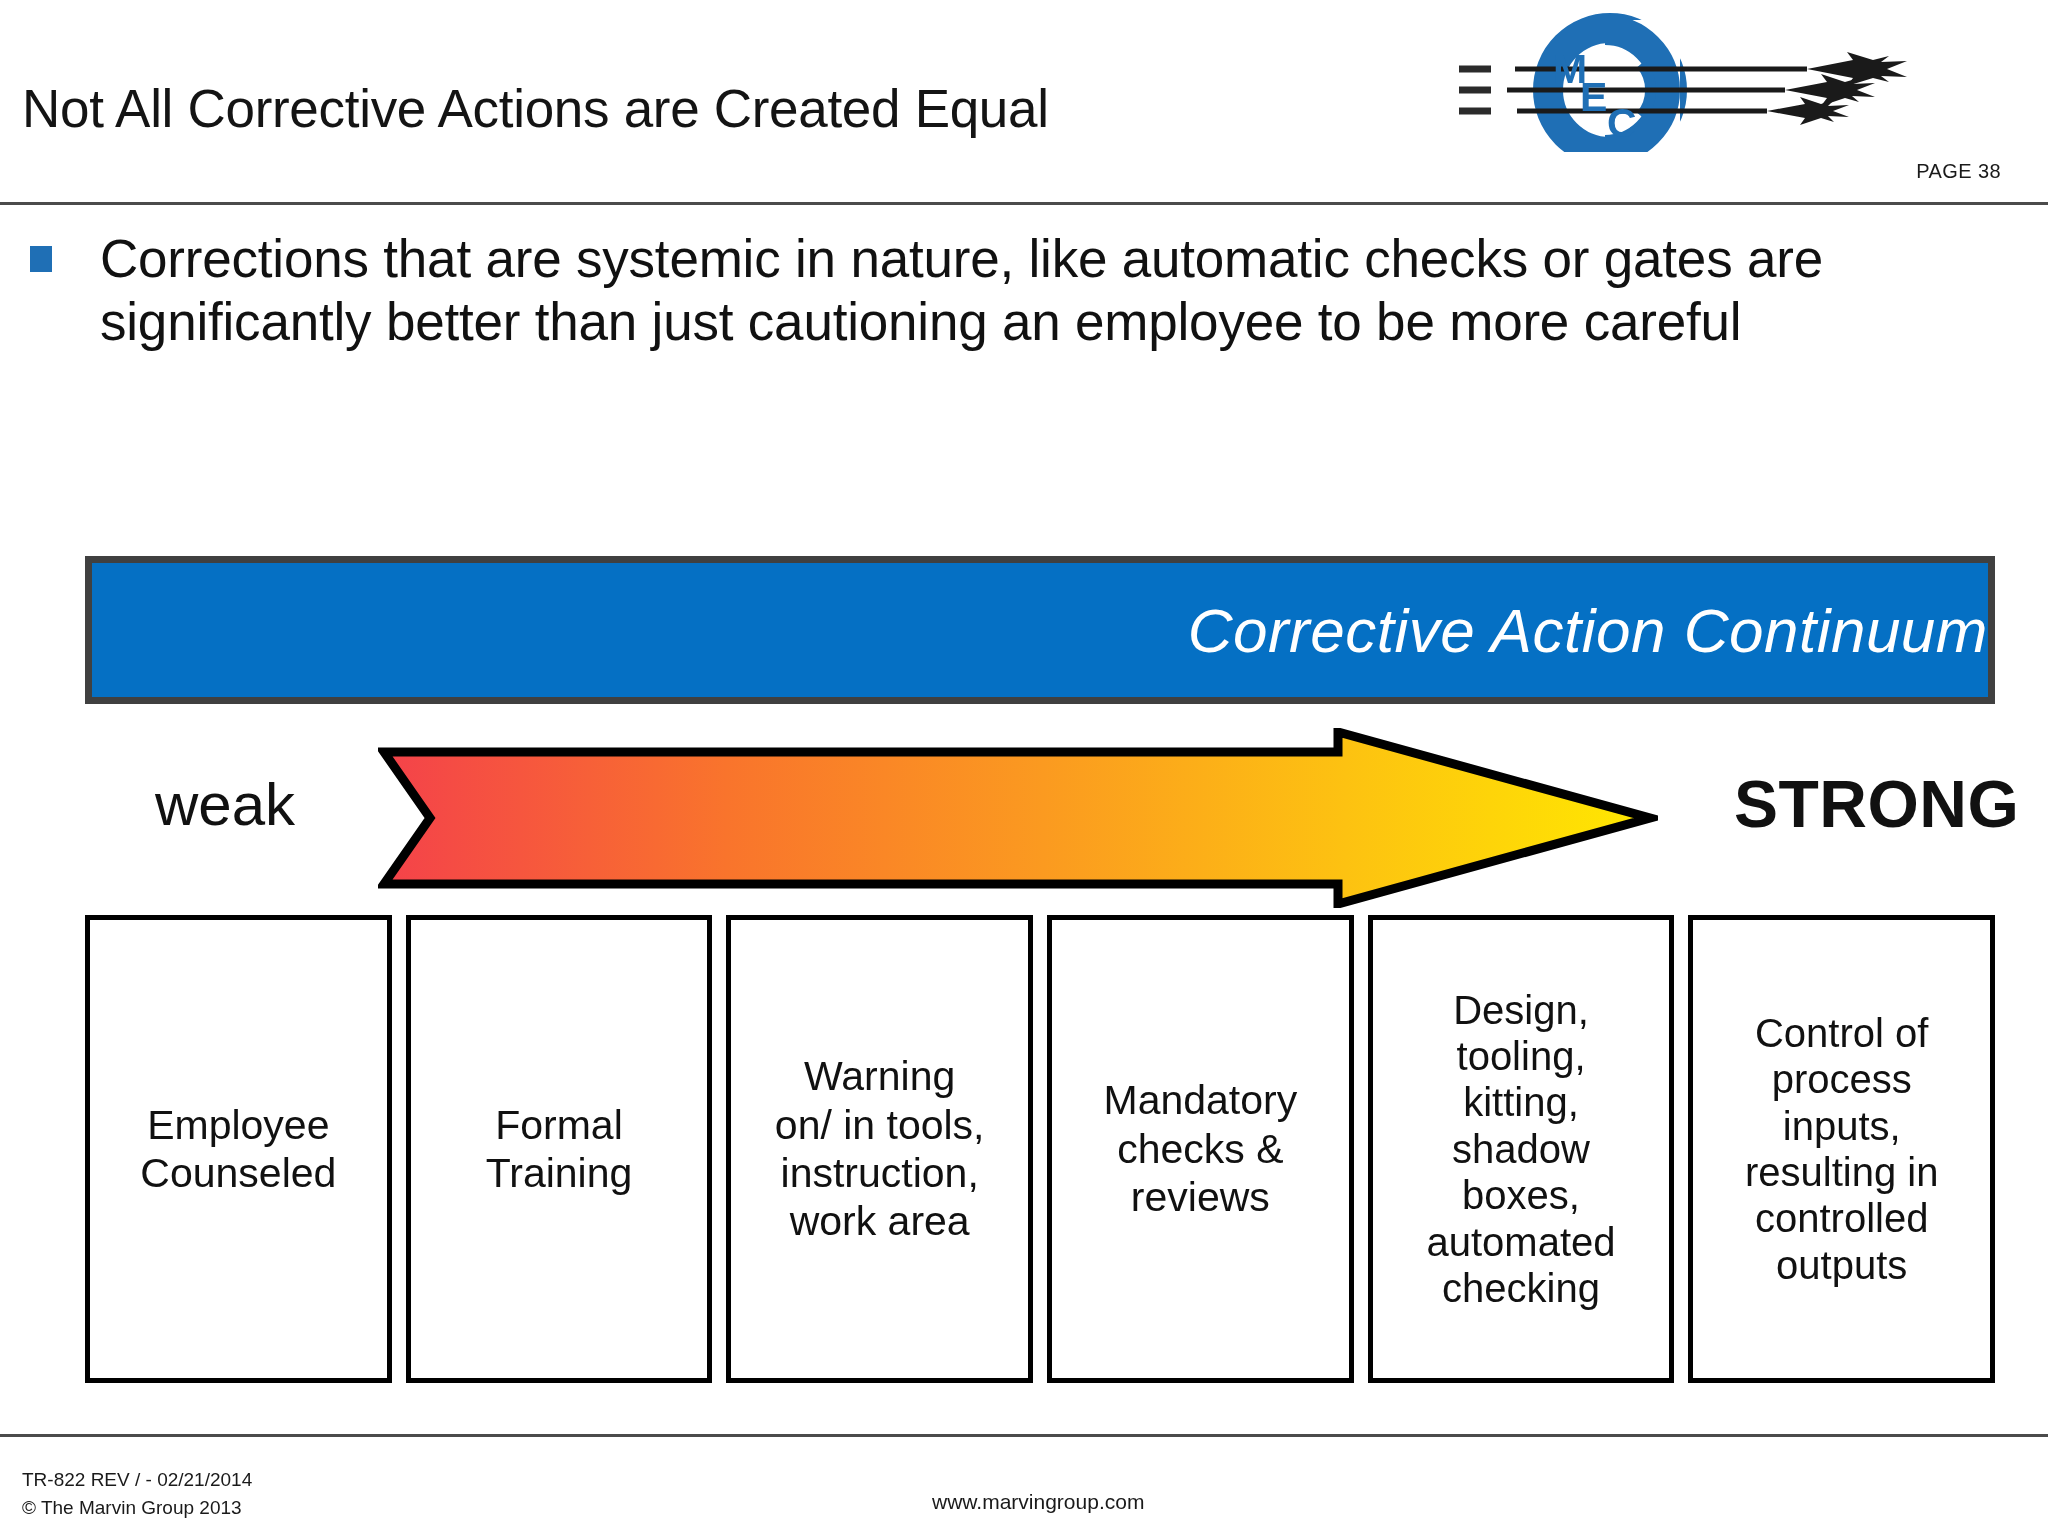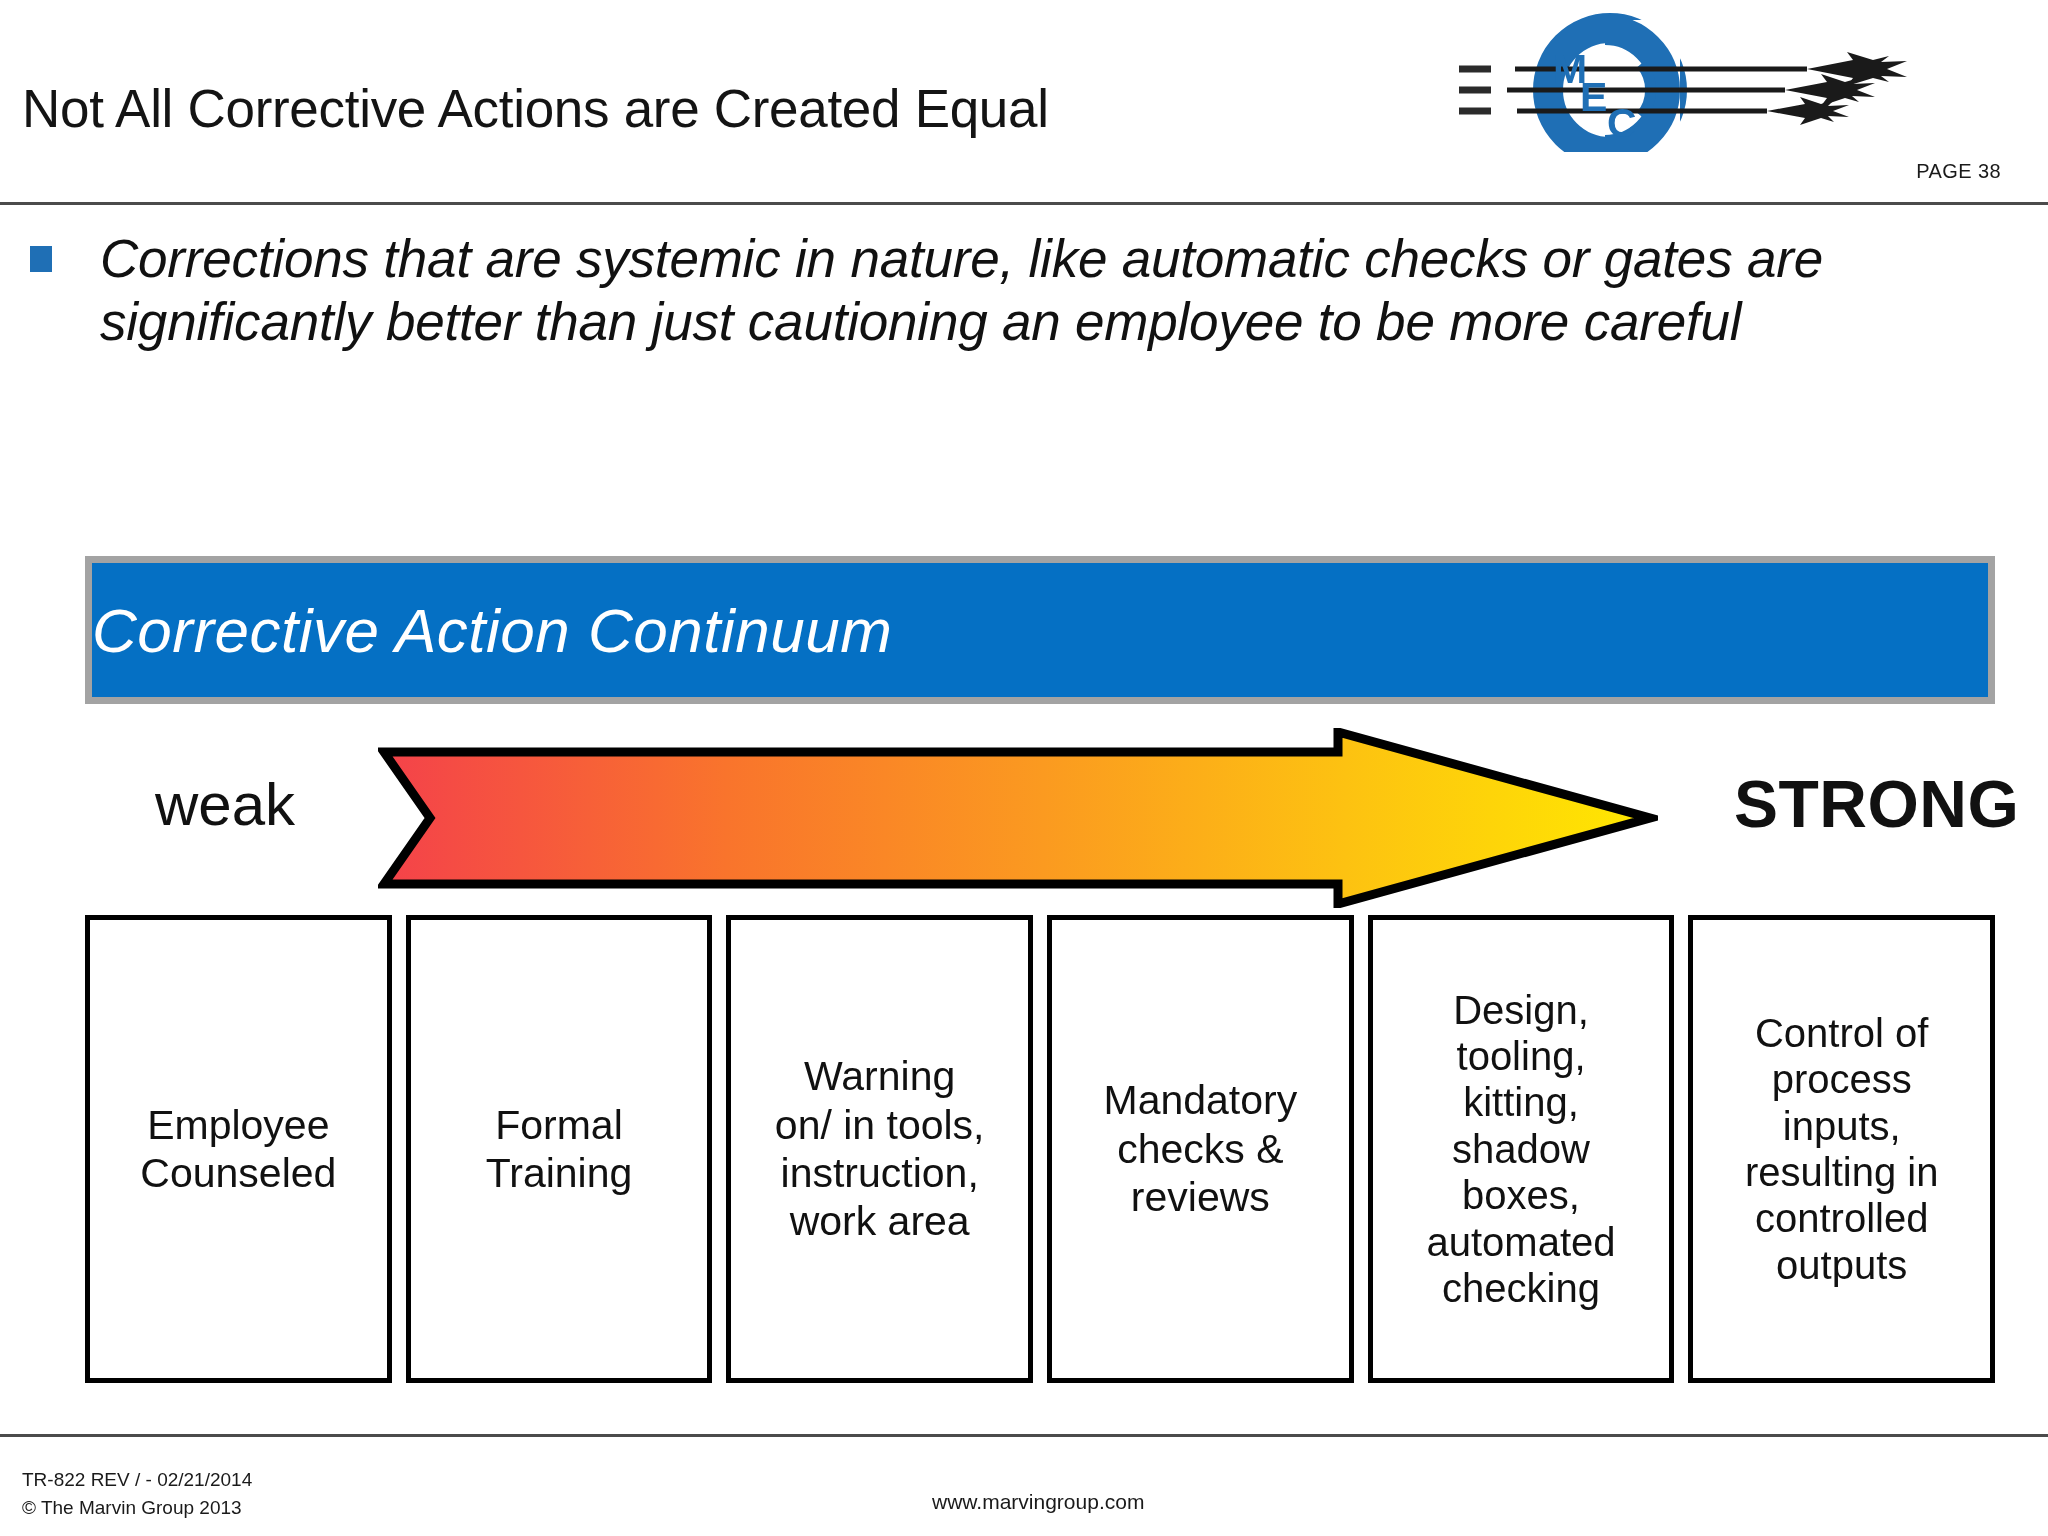--- a/index.html
+++ b/index.html
@@ -65,21 +65,20 @@
     width: 520px;
     height: 140px;
   }
 
   
   #bullet-block {
     position: absolute;
     left: 22px;
     top: 228px;
     width: 1990px;
-    font-style: italic;
   }
   #bullet-marker {
     position: absolute;
     left: 8px;
     top: 18px;
     width: 22px;
     height: 26px;
     background: #1f6fb5;
   }
   #bullet-text {
@@ -92,24 +91,24 @@
   }
 
   
   #banner {
     position: absolute;
     left: 85px;
     top: 556px;
     width: 1910px;
     height: 148px;
     background: #0570C4;
-    border: 7px solid #a3a3a3;
+    border: 7px solid #404040;
     display: flex;
     align-items: center;
-    justify-content: flex-start;
+    justify-content: flex-end;
   }
   #banner-text {
     font-size: 62px;
     font-style: italic;
     font-weight: 400;
     color: #ffffff;
     letter-spacing: 0.5px;
   }
 
   

